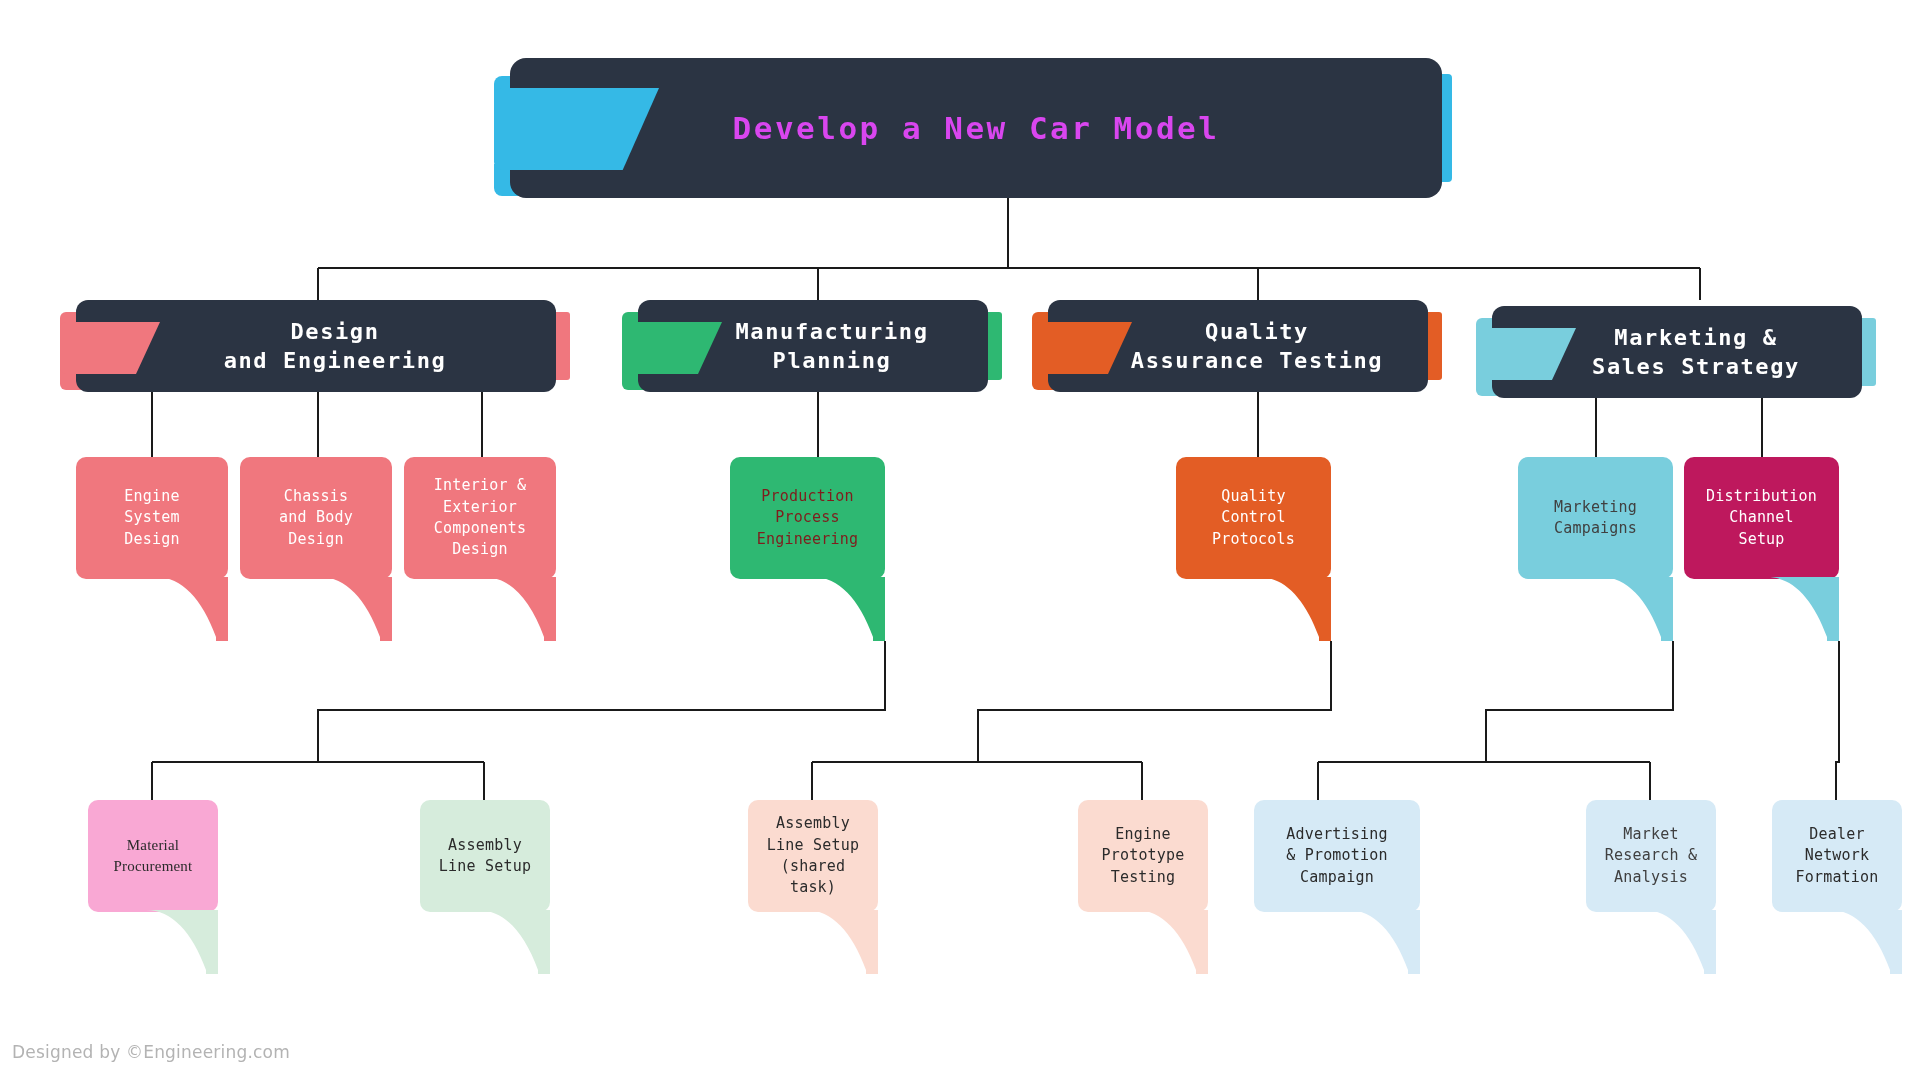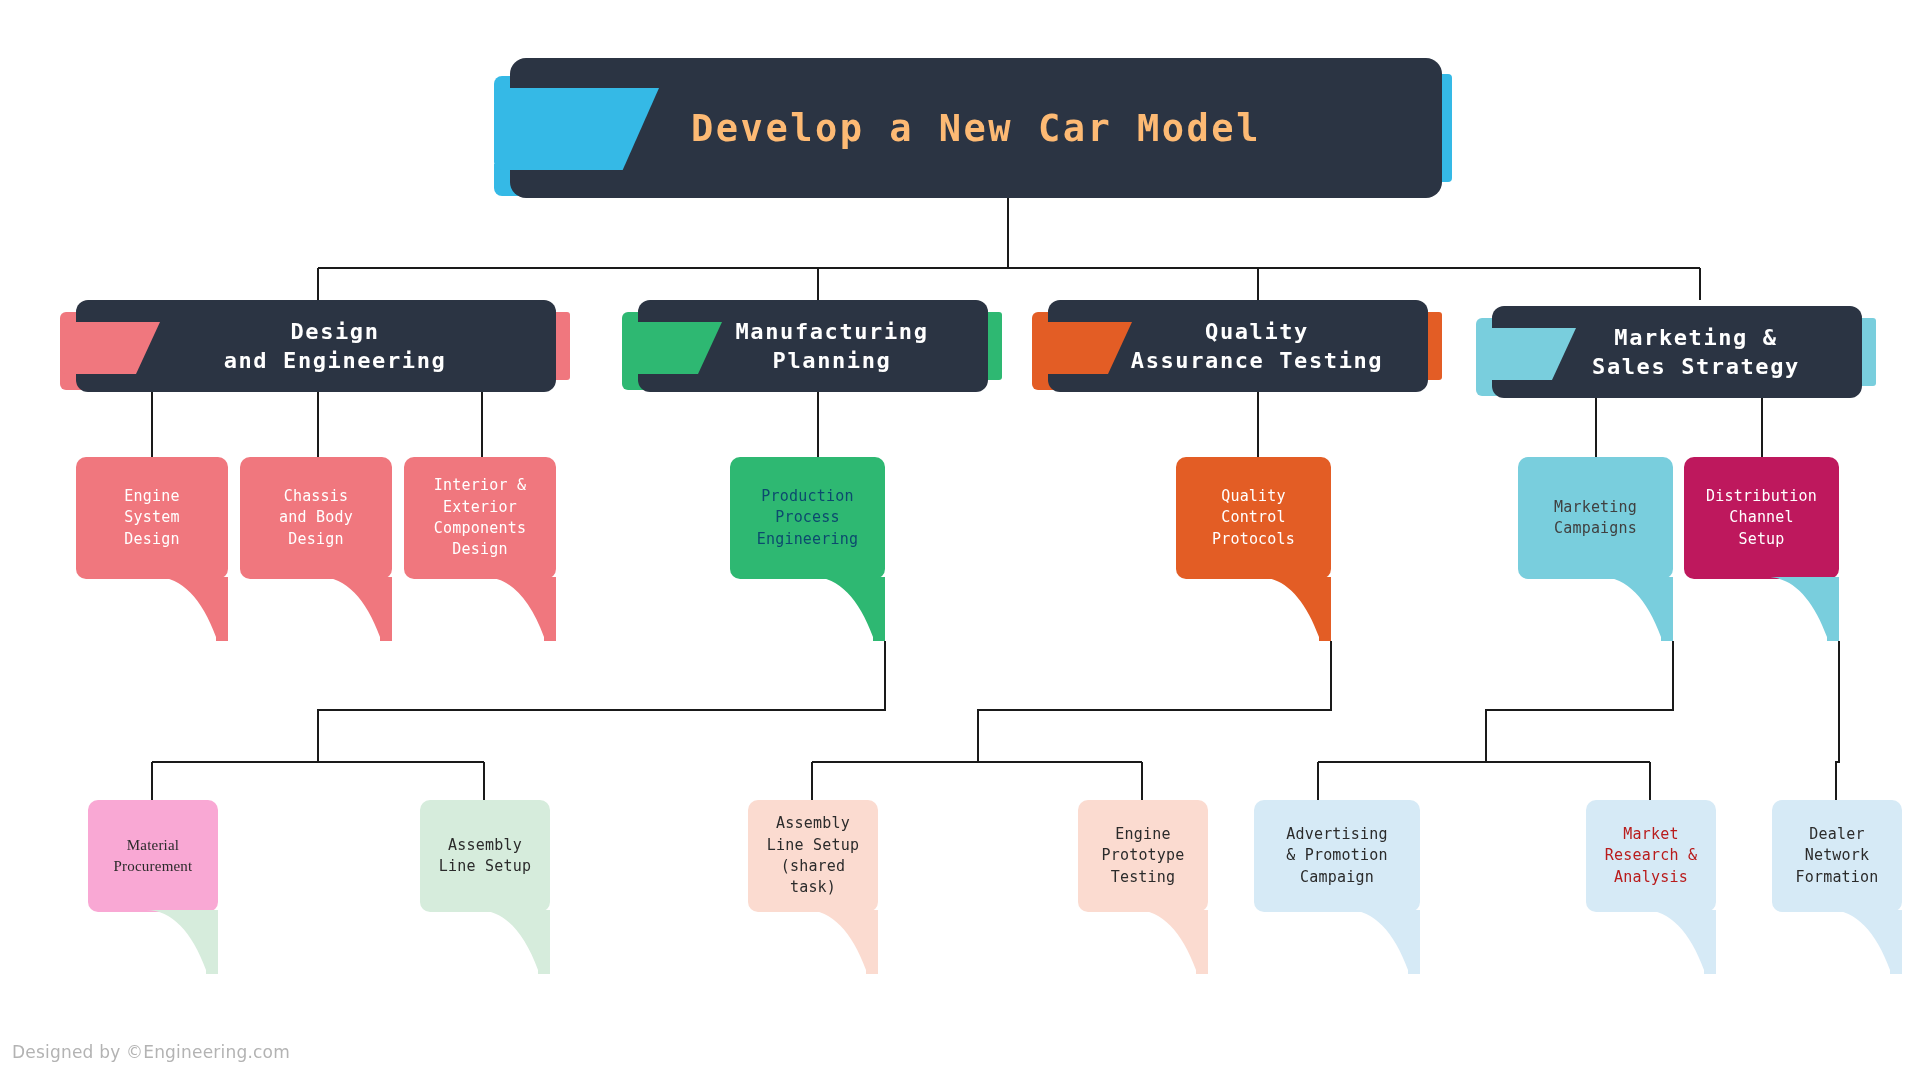--- a/index.html
+++ b/index.html
@@ -42,22 +42,22 @@
     width: 932px;
     height: 140px;
     background: #2b3443;
     border-radius: 16px;
     display: flex;
     align-items: center;
     justify-content: center;
     z-index: 3;
   }
   .root-title {
-    color: #fdba74;
-    font-size: 37px;
+    color: #d946ef;
+    font-size: 31px;
     font-weight: bold;
     letter-spacing: 2.5px;
     text-align: center;
     white-space: nowrap;
   }
   .root-ribbon {
     position: absolute;
     left: 0px;
     top: 30px;
     width: 165px;
@@ -321,21 +321,21 @@
       <div class="bubble lvl3" style="left: 404px; top: 457px; width: 152px; height: 122px;">
         <div class="bubble-body" style="background: rgb(240, 119, 126);">
           <div class="bubble-label" style="color: rgb(255, 255, 255);">Interior &amp;<br>Exterior<br>Components<br>Design</div>
         </div>
         <svg class="bubble-tail" viewBox="0 0 72 64" style="width: 72px; height: 64px; right: 0px; bottom: -62px;">
           <path d="M0 0 C26 0 46 22 60 60 L60 64 L72 64 L72 0 Z" fill="#f0777e"></path>
         </svg>
       </div>
       <div class="bubble lvl3" style="left: 730px; top: 457px; width: 155px; height: 122px;">
         <div class="bubble-body" style="background: rgb(46, 184, 114);">
-          <div class="bubble-label" style="color: #0c4a6e;">Production<br>Process<br>Engineering</div>
+          <div class="bubble-label" style="color: #7f1d1d;">Production<br>Process<br>Engineering</div>
         </div>
         <svg class="bubble-tail" viewBox="0 0 72 64" style="width: 72px; height: 64px; right: 0px; bottom: -62px;">
           <path d="M0 0 C26 0 46 22 60 60 L60 64 L72 64 L72 0 Z" fill="#2eb872"></path>
         </svg>
       </div>
       <div class="bubble lvl3" style="left: 1176px; top: 457px; width: 155px; height: 122px;">
         <div class="bubble-body" style="background: rgb(227, 93, 37);">
           <div class="bubble-label" style="color: rgb(255, 255, 255);">Quality<br>Control<br>Protocols</div>
         </div>
         <svg class="bubble-tail" viewBox="0 0 72 64" style="width: 72px; height: 64px; right: 0px; bottom: -62px;">
@@ -393,21 +393,21 @@
       <div class="bubble lvl4" style="left: 1254px; top: 800px; width: 130px; height: 112px; padding-left: 36px;">
         <div class="bubble-body" style="background: rgb(214, 234, 246);">
           <div class="bubble-label" style="color: rgb(43, 43, 43);">Advertising<br>&amp; Promotion<br>Campaign</div>
         </div>
         <svg class="bubble-tail" viewBox="0 0 72 64" style="width: 72px; height: 64px; right: 0px; bottom: -62px;">
           <path d="M0 0 C26 0 46 22 60 60 L60 64 L72 64 L72 0 Z" fill="#d6eaf6"></path>
         </svg>
       </div>
       <div class="bubble lvl4" style="left: 1586px; top: 800px; width: 130px; height: 112px;">
         <div class="bubble-body" style="background: rgb(214, 234, 246);">
-          <div class="bubble-label" style="color: #b91c1c;">Market<br>Research &amp;<br>Analysis</div>
+          <div class="bubble-label" style="color: #404040;">Market<br>Research &amp;<br>Analysis</div>
         </div>
         <svg class="bubble-tail" viewBox="0 0 72 64" style="width: 72px; height: 64px; right: 0px; bottom: -62px;">
           <path d="M0 0 C26 0 46 22 60 60 L60 64 L72 64 L72 0 Z" fill="#d6eaf6"></path>
         </svg>
       </div>
       <div class="bubble lvl4" style="left: 1772px; top: 800px; width: 130px; height: 112px;">
         <div class="bubble-body" style="background: rgb(214, 234, 246);">
           <div class="bubble-label" style="color: rgb(43, 43, 43);">Dealer<br>Network<br>Formation</div>
         </div>
         <svg class="bubble-tail" viewBox="0 0 72 64" style="width: 72px; height: 64px; right: 0px; bottom: -62px;">

